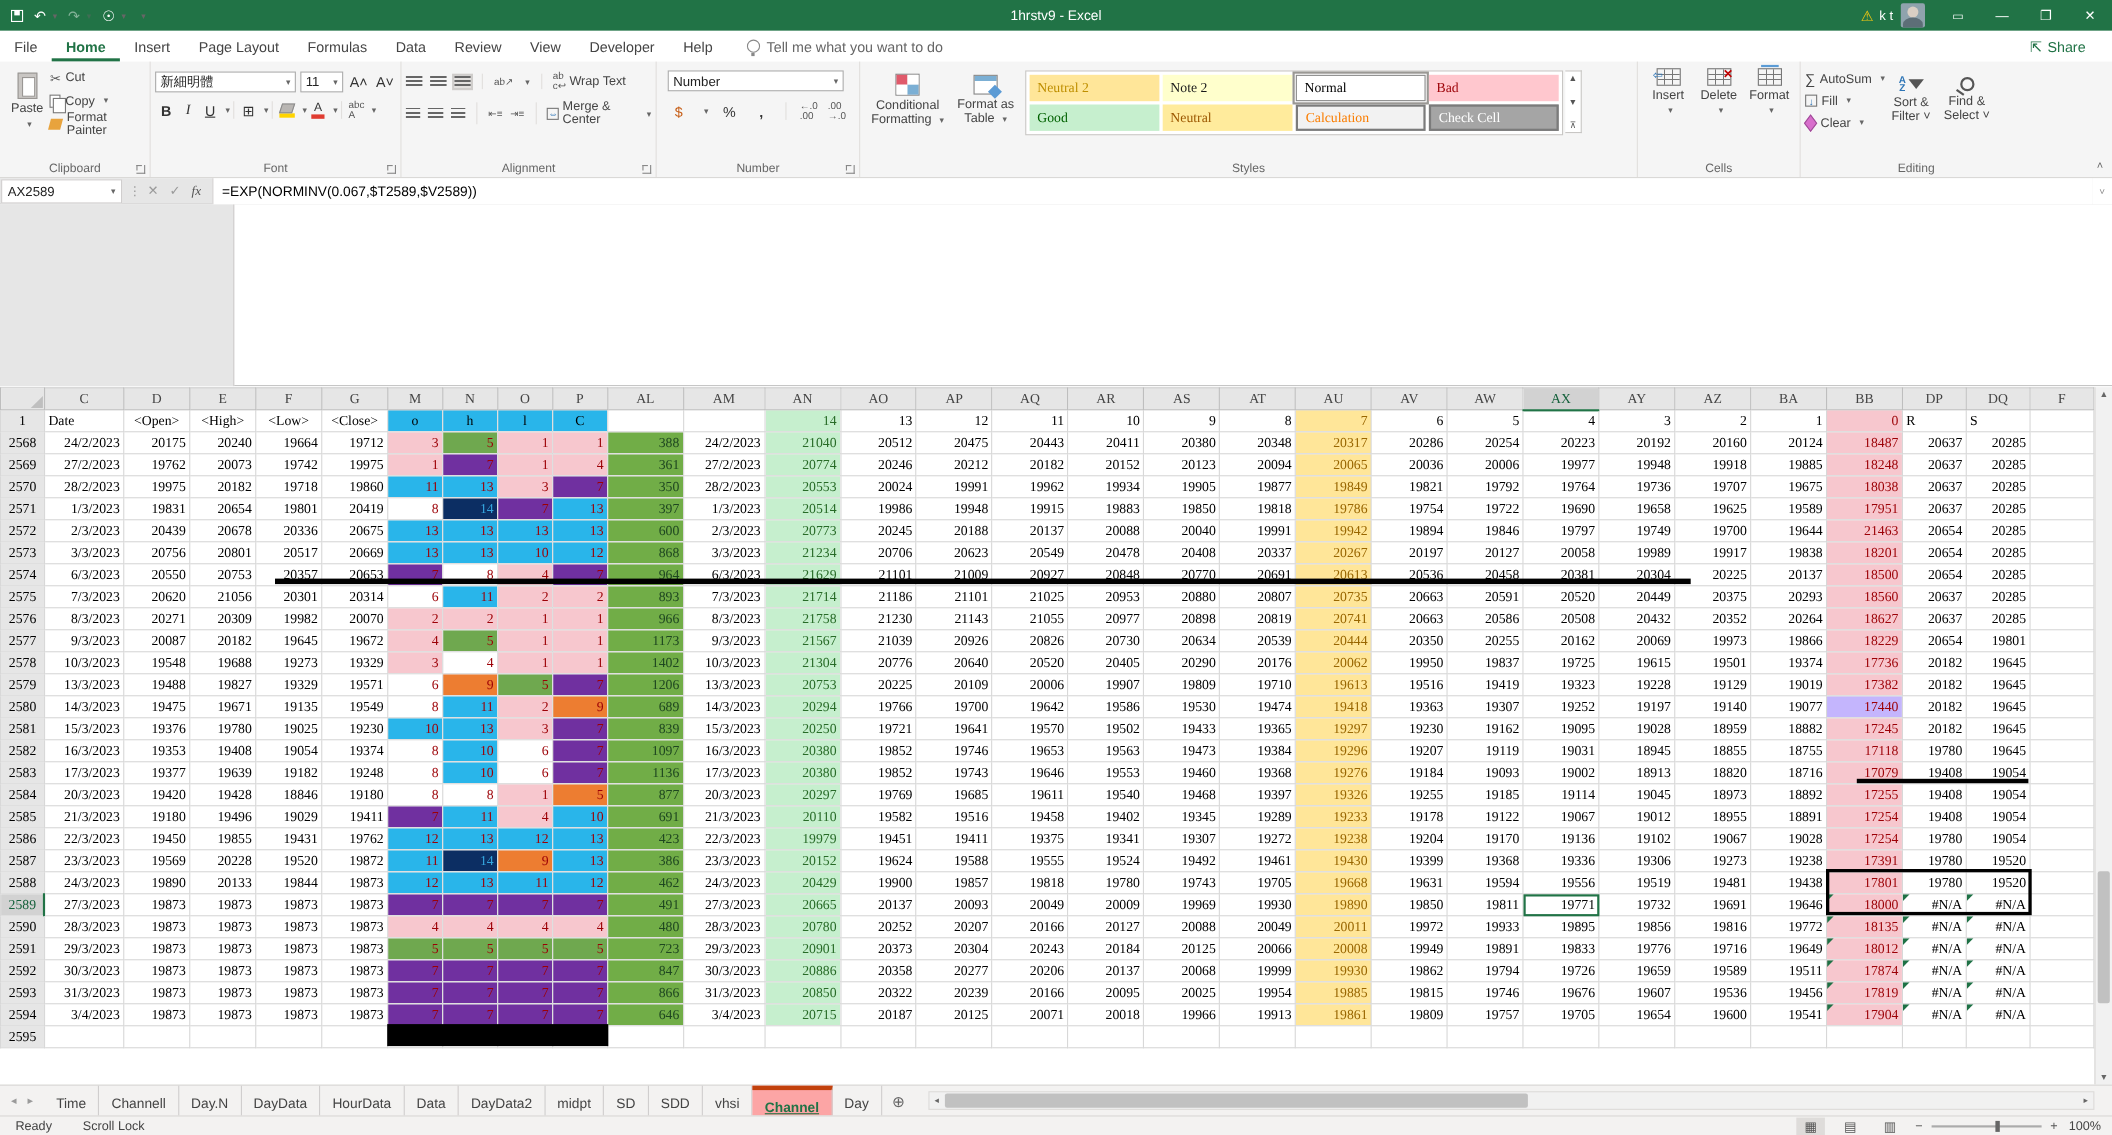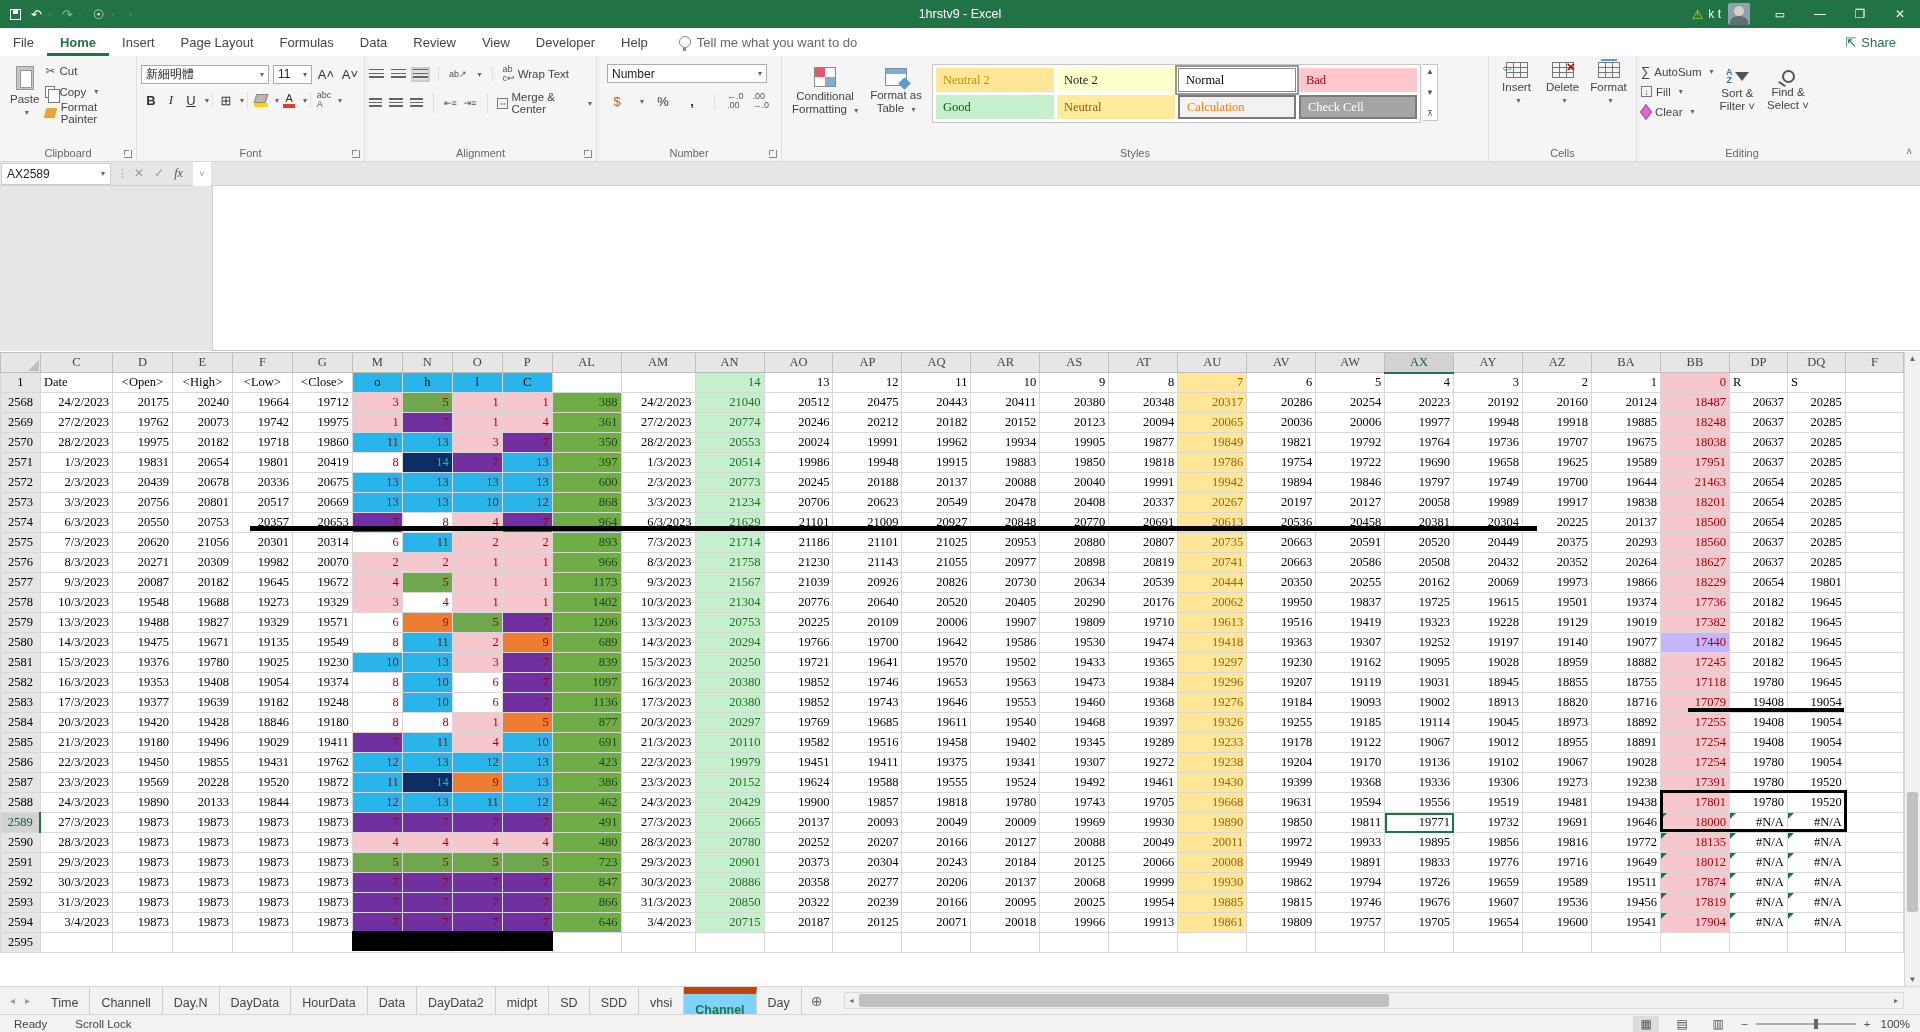--- a/index.html
+++ b/index.html
@@ -143,21 +143,21 @@
   .vscroll { position:absolute; top:352px; right:0; width:16px; height:634px; background:#F1F1F1;
              border-left:1px solid #D8D6D4; display:flex; flex-direction:column; align-items:center;
              justify-content:space-between; font-size:8px; color:#666; padding:2px 0; }
   .vthumb { position:absolute; left:2px; width:11px; top:440px; height:120px; background:#C1C1C1; border-radius:2px; }
 
   
   .tabstrip { position:absolute; top:986px; left:0; width:1920px; height:28px; background:#F3F2F1;
               border-top:1px solid #D8D6D4; display:flex; align-items:stretch; font-size:12.5px; color:#444; }
   .tnav { display:flex; align-items:center; gap:10px; padding:0 10px; color:#9a9a9a; font-size:10px; }
   .stab { display:flex; align-items:center; padding:16px 11px; border-right:1px solid #D0CECE; cursor:pointer; }
-  .stab.active { background:#7dd3fc; color:#217346; font-weight:bold; border-top:7px solid #c2410c;text-decoration:underline; }
+  .stab.active { background:#fca5a5; color:#217346; font-weight:bold; border-top:4px solid #c2410c;text-decoration:underline; }
   .addsheet { display:flex; align-items:center; padding:0 9px; color:#666; font-size:14px; }
   .hscroll { flex:1; margin:5px 16px 5px 12px; background:#F1F1F1; border:1px solid #DDDBD9; position:relative; }
   .hthumb { position:absolute; left:14px; top:1px; bottom:1px; width:530px; background:#C1C1C1; border-radius:2px; }
   .harrow { position:absolute; top:0; bottom:0; width:14px; display:flex; align-items:center; justify-content:center; font-size:8px; color:#666; }
 
   
   .statusbar { position:absolute; top:1014px; left:0; width:1920px; height:18px; background:#F3F2F1;
                border-top:1px solid #D8D6D4; display:flex; align-items:center; font-size:11.5px; color:#444; }
   .statusbar .mode { padding:0 14px; }
   .statusbar .slock { padding:0 14px; }
@@ -439,20 +439,21 @@
     <div class="namebox">
         <span>AX2589</span>
         <span class="dd">▾</span>
       </div>
     <span class="nbsep">⋮</span>
     <div class="fbtns">
       <span>✕</span>
       <span>✓</span>
       <span class="fx">fx</span>
     </div>
+    <div class="ftext">=EXP(NORMINV(0.067,$T2589,$V2589))</div>
     <div class="fchev">˅</div>
   </div>
   <div class="fexpand">
     <div class="gutter"></div>
   </div>
 
   <div class="gridwrap">
     <table class="sheet" id="sheetTable">
         <colgroup>
           <col style="width: 40px;">

